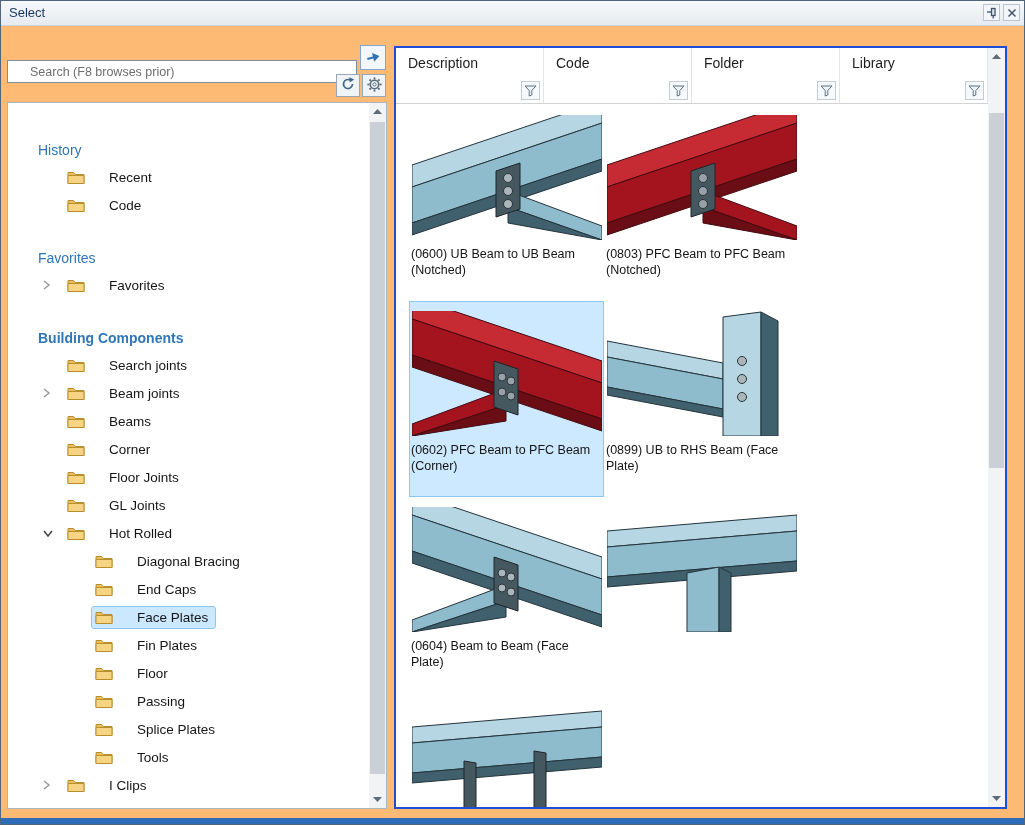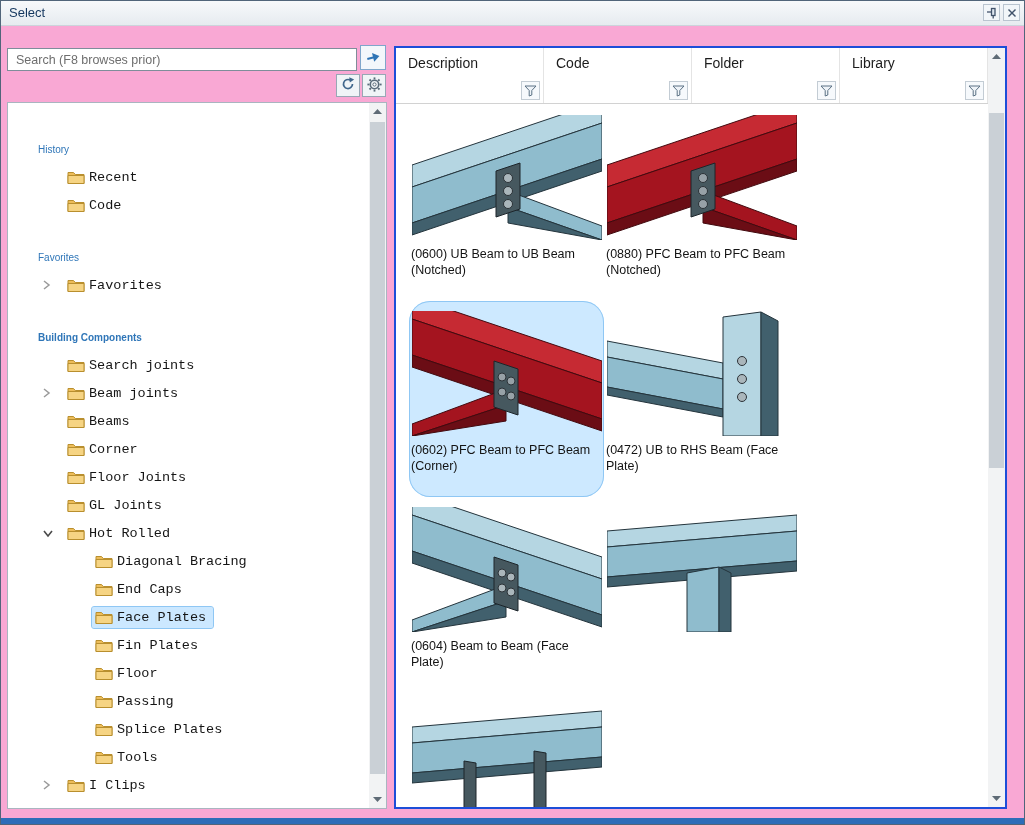--- a/index.html
+++ b/index.html
@@ -1,47 +1,47 @@
 <!DOCTYPE html>
 <html><head>
 <meta charset="utf-8">
 <style>
   html,body{margin:0;padding:0;width:1025px;height:825px;overflow:hidden;
     font-family:"Liberation Sans",sans-serif;background:#fff;}
-  .window{position:absolute;inset:0;box-sizing:border-box;border:1px solid #51657a;background:#f9a8d4;}
+  .window{position:absolute;inset:0;box-sizing:border-box;border:1px solid #51657a;background:#fdba74;}
   .titlebar{position:absolute;top:0;left:0;right:0;height:24px;
     background:linear-gradient(#f7f9fb,#e6ebef);border-bottom:1px solid #ccd4db;}
   .title{position:absolute;left:8px;top:4px;font-size:13px;color:#14365e;}
   .tb-icons{position:absolute;right:4px;top:3px;display:flex;gap:3px;}
   .tb-btn{width:17px;height:17px;display:flex;align-items:center;justify-content:center;
     border:1px solid #b9c4cf;background:#f2f6f9;box-sizing:border-box;}
   .bottom-bar{position:absolute;left:0;right:0;bottom:0;height:6px;background:#2d6db8;}
 
   
-  .search-input{position:absolute;left:6px;top:47px;width:350px;height:23px;box-sizing:border-box;
-    border:1px solid #7f8d9a;font-size:12.5px;padding:2px 8px;color:#333;outline:none;}
+  .search-input{position:absolute;left:6px;top:59px;width:350px;height:23px;box-sizing:border-box;
+    border:1px solid #7f8d9a;font-size:12.5px;padding:2px 22px;color:#333;outline:none;}
   .search-input::placeholder{color:#6e6e6e;}
   .go-btn{position:absolute;left:359px;top:44px;width:26px;height:25px;box-sizing:border-box;
     border:1px solid #7fa6cb;background:#f3f7fb;display:flex;align-items:center;justify-content:center;padding:0;}
   .sq-btn{position:absolute;width:24px;height:23px;box-sizing:border-box;border:1px solid #98a7b5;
     background:#f0f4f7;display:flex;align-items:center;justify-content:center;padding:0;}
   #refresh-btn{left:335px;top:73px;}
   #gear-btn{left:361px;top:73px;}
 
   
   .tree-panel{position:absolute;left:6px;top:101px;width:380px;height:707px;background:#fff;
     border:1px solid #a9b5c0;box-sizing:border-box;overflow:hidden;}
   .tree-content{position:absolute;top:0;left:0;right:17px;bottom:0;overflow:hidden;}
-  .tree-header{margin:26px 0 0 30px;height:26px;line-height:26px;color:#2f76b8;font-size:10px;}
+  .tree-header{margin:26px 0 0 30px;height:26px;line-height:26px;color:#2f76b8;font-size:14px;}
   .tree-header.first{margin-top:34px;}
   .tree-header.bold{font-weight:700;}
   .tree-item{display:flex;align-items:center;height:28px;padding-left:34px;font-size:13.5px;color:#151515;cursor:default;}
   .tree-item.lvl2{padding-left:62px;}
   .expander{width:22px;display:flex;align-items:center;justify-content:flex-start;flex:0 0 22px;}
-  .ti-inner{display:flex;align-items:center;gap:4px;padding:3px 7px 3px 3px;border-radius:2px;font-family:Liberation Mono, monospace;}
+  .ti-inner{display:flex;align-items:center;gap:24px;padding:3px 7px 3px 3px;border-radius:2px;}
   .tree-item.sel .ti-inner{background:#cce8ff;outline:1px solid #8fc7f4;}
   .ti-label{white-space:nowrap;}
   .folder{display:flex;align-items:center;}
 
   
   .vscroll{position:absolute;top:0;right:0;bottom:0;width:17px;background:#f2f3f4;}
   .sb-btn{position:absolute;left:0;width:17px;height:17px;display:flex;align-items:center;justify-content:center;}
   .sb-btn.top{top:0;}
   .sb-btn.bottom{bottom:0;}
   .sb-thumb{position:absolute;left:1px;right:1px;background:#cad0d6;}
@@ -53,21 +53,21 @@
     grid-template-columns:repeat(4,1fr);background:#fff;}
   .gh-cell{padding:7px 0 0 12px;font-size:14px;color:#1c1c1c;border-right:1px solid #e4e4e4;box-sizing:border-box;}
   .grid-filters{position:absolute;top:31px;left:0;right:17px;height:24px;display:grid;
     grid-template-columns:repeat(4,1fr);background:#fff;border-bottom:1px solid #d2d2d2;}
   .gf-cell{position:relative;border-right:1px solid #e4e4e4;box-sizing:border-box;}
   .funnel{position:absolute;right:3px;top:2px;width:19px;height:19px;box-sizing:border-box;
     border:1px solid #c3ccd4;background:#f6f9fc;display:flex;align-items:center;justify-content:center;}
   .grid{position:absolute;top:57px;left:0;right:17px;bottom:0;overflow:hidden;
     padding-left:13px;display:grid;grid-template-columns:195px 195px;grid-auto-rows:196px;box-sizing:border-box;}
   .cell{width:195px;box-sizing:border-box;padding-top:10px;text-align:left;}
-  .cell.sel{background:#cde9ff;box-shadow:inset 0 0 0 1px #8fc7f4;border-radius:21px;}
+  .cell.sel{background:#cde9ff;box-shadow:inset 0 0 0 1px #8fc7f4;}
   .thumb{width:190px;height:125px;margin:0 auto;overflow:hidden;}
   .caption{margin-top:6px;font-size:12.5px;line-height:1.3;color:#141414;padding:0 2px;}
 </style>
 </head>
 <body>
 
 <div class="window">
 
   <div class="titlebar">
     <span class="title">Select</span>
@@ -452,21 +452,21 @@
               <polygon points="0,50 190,-14 190,8 0,72" fill="#c62a33" stroke="#420a0f" stroke-width="1"></polygon>
               <polygon points="0,72 190,8 190,44 0,108" fill="#a4141f" stroke="#420a0f" stroke-width="1"></polygon>
               <polygon points="0,108 190,44 190,56 0,120" fill="#6b0d15" stroke="#420a0f" stroke-width="1"></polygon>
               <polygon points="96,76 190,111 190,125 96,92" fill="#a4141f" stroke="#420a0f" stroke-width="1"></polygon>
               <polygon points="96,92 190,125 96,108" fill="#6b0d15" stroke="#420a0f" stroke-width="1"></polygon>
               <polygon points="84,56 108,48 108,94 84,102" fill="#46585f" stroke="#1d252a" stroke-width="1"></polygon>
               <circle cx="96" cy="63" r="4.5" fill="#97a1a7" stroke="#2c3338" stroke-width="1"></circle>
               <circle cx="96" cy="76" r="4.5" fill="#97a1a7" stroke="#2c3338" stroke-width="1"></circle>
               <circle cx="96" cy="89" r="4.5" fill="#97a1a7" stroke="#2c3338" stroke-width="1"></circle>
             </svg></div>
-          <div class="caption">(0880) PFC Beam to PFC Beam (Notched)</div>
+          <div class="caption">(0803) PFC Beam to PFC Beam (Notched)</div>
         </div>
         <div class="cell sel">
           <div class="thumb"><svg width="190" height="125" viewBox="0 0 190 125">
               <polygon points="0,-14 190,50 190,72 0,8" fill="#c62a33" stroke="#420a0f" stroke-width="1"></polygon>
               <polygon points="0,8 190,72 190,108 0,44" fill="#a4141f" stroke="#420a0f" stroke-width="1"></polygon>
               <polygon points="0,44 190,108 190,120 0,56" fill="#6b0d15" stroke="#420a0f" stroke-width="1"></polygon>
               <polygon points="94,78 0,113 0,125 94,94" fill="#a4141f" stroke="#420a0f" stroke-width="1"></polygon>
               <polygon points="94,94 0,125 94,110" fill="#6b0d15" stroke="#420a0f" stroke-width="1"></polygon>
               <polygon points="82,50 106,58 106,104 82,96" fill="#46585f" stroke="#1d252a" stroke-width="1"></polygon>
               <circle cx="90" cy="66" r="4" fill="#97a1a7" stroke="#2c3338" stroke-width="1"></circle>
@@ -480,21 +480,21 @@
           <div class="thumb"><svg width="190" height="125" viewBox="0 0 190 125">
               <polygon points="0,30 116,52 116,68 0,46" fill="#b5d6e2" stroke="#24343c" stroke-width="1"></polygon>
               <polygon points="0,46 116,68 116,98 0,76" fill="#8fbccd" stroke="#24343c" stroke-width="1"></polygon>
               <polygon points="0,76 116,98 116,106 0,84" fill="#41606d" stroke="#24343c" stroke-width="1"></polygon>
               <polygon points="116,6 154,1 154,125 116,125" fill="#b5d6e2" stroke="#24343c" stroke-width="1"></polygon>
               <polygon points="154,1 171,10 171,125 154,125" fill="#41606d" stroke="#24343c" stroke-width="1"></polygon>
               <circle cx="135" cy="50" r="4.5" fill="#aab6bb" stroke="#2c3338" stroke-width="1"></circle>
               <circle cx="135" cy="68" r="4.5" fill="#aab6bb" stroke="#2c3338" stroke-width="1"></circle>
               <circle cx="135" cy="86" r="4.5" fill="#aab6bb" stroke="#2c3338" stroke-width="1"></circle>
             </svg></div>
-          <div class="caption">(0472) UB to RHS Beam (Face Plate)</div>
+          <div class="caption">(0899) UB to RHS Beam (Face Plate)</div>
         </div>
         <div class="cell">
           <div class="thumb"><svg width="190" height="125" viewBox="0 0 190 125">
               <polygon points="0,-14 190,50 190,72 0,8" fill="#b5d6e2" stroke="#24343c" stroke-width="1"></polygon>
               <polygon points="0,8 190,72 190,108 0,44" fill="#8fbccd" stroke="#24343c" stroke-width="1"></polygon>
               <polygon points="0,44 190,108 190,120 0,56" fill="#41606d" stroke="#24343c" stroke-width="1"></polygon>
               <polygon points="94,78 0,113 0,125 94,94" fill="#8fbccd" stroke="#24343c" stroke-width="1"></polygon>
               <polygon points="94,94 0,125 94,110" fill="#41606d" stroke="#24343c" stroke-width="1"></polygon>
               <polygon points="82,50 106,58 106,104 82,96" fill="#46585f" stroke="#1d252a" stroke-width="1"></polygon>
               <circle cx="90" cy="66" r="4" fill="#aab6bb" stroke="#2c3338" stroke-width="1"></circle>

